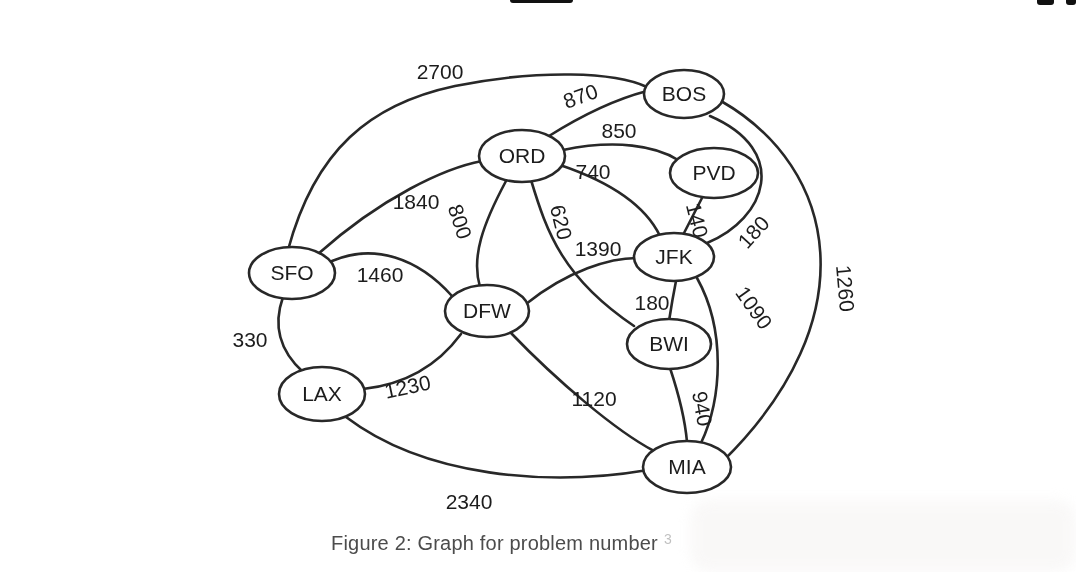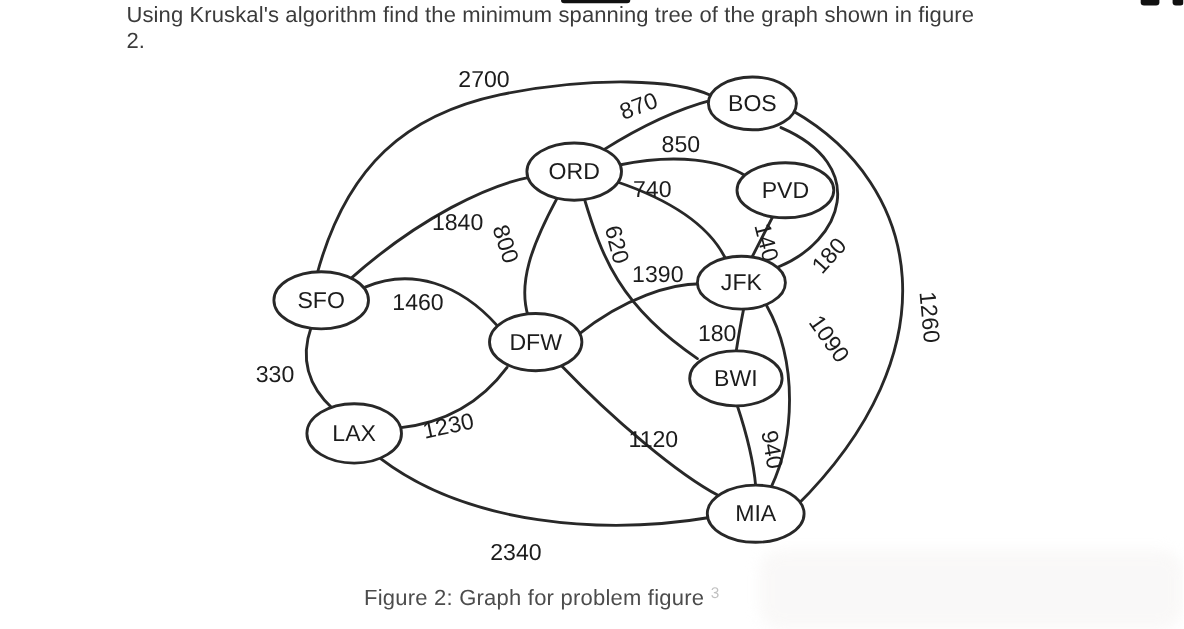--- a/index.html
+++ b/index.html
@@ -41,24 +41,20 @@
 </head>
 <body>
 
 <div class="screen">
 
   <div class="frag" id="frag1"></div>
   <div class="frag" id="frag2"></div>
   <div class="frag" id="frag3"></div>
   <div class="shade"></div>
 
-  <div class="title">
-    <div class="line">Using Kruskal's algorithm find the minimum spanning tree of the graph shown in figure</div>
-    <div class="line">2.</div>
-  </div>
 
   <svg id="graph-svg" width="1076" height="572" viewBox="0 0 1076 572">
       <path d="M 288 250 C 315 150, 370 104, 455 86 C 540 69, 615 72, 647 87" class="edge"></path>
       <path d="M 549 136 C 592 109, 624 97, 647 91" class="edge"></path>
       <path d="M 563 150 C 616 139, 656 146, 678 160" class="edge"></path>
       <path d="M 560 165 C 619 185, 648 211, 660 236" class="edge"></path>
       <path d="M 318 254 C 382 197, 445 168, 482 161" class="edge"></path>
       <path d="M 506 181 C 483 224, 471 257, 480 287" class="edge"></path>
       <path d="M 531 180 C 547 233, 563 278, 634 326" class="edge"></path>
       <path d="M 332 261 C 374 243, 418 258, 452 296" class="edge"></path>
@@ -105,14 +101,14 @@
       <ellipse cx="487" cy="311" rx="42" ry="26" class="node"></ellipse>
       <text x="487" y="318" class="nlabel">DFW</text>
       <ellipse cx="669" cy="344" rx="42" ry="25" class="node"></ellipse>
       <text x="669" y="351" class="nlabel">BWI</text>
       <ellipse cx="322" cy="394" rx="43" ry="27" class="node"></ellipse>
       <text x="322" y="401" class="nlabel">LAX</text>
       <ellipse cx="687" cy="467" rx="44" ry="26" class="node"></ellipse>
       <text x="687" y="474" class="nlabel">MIA</text>
     </svg>
 
-  <div class="caption"><span>Figure 2: Graph for problem figure</span><span class="mark">3</span></div>
+  <div class="caption"><span>Figure 2: Graph for problem number</span><span class="mark">3</span></div>
 </div>
 
 </body></html>

